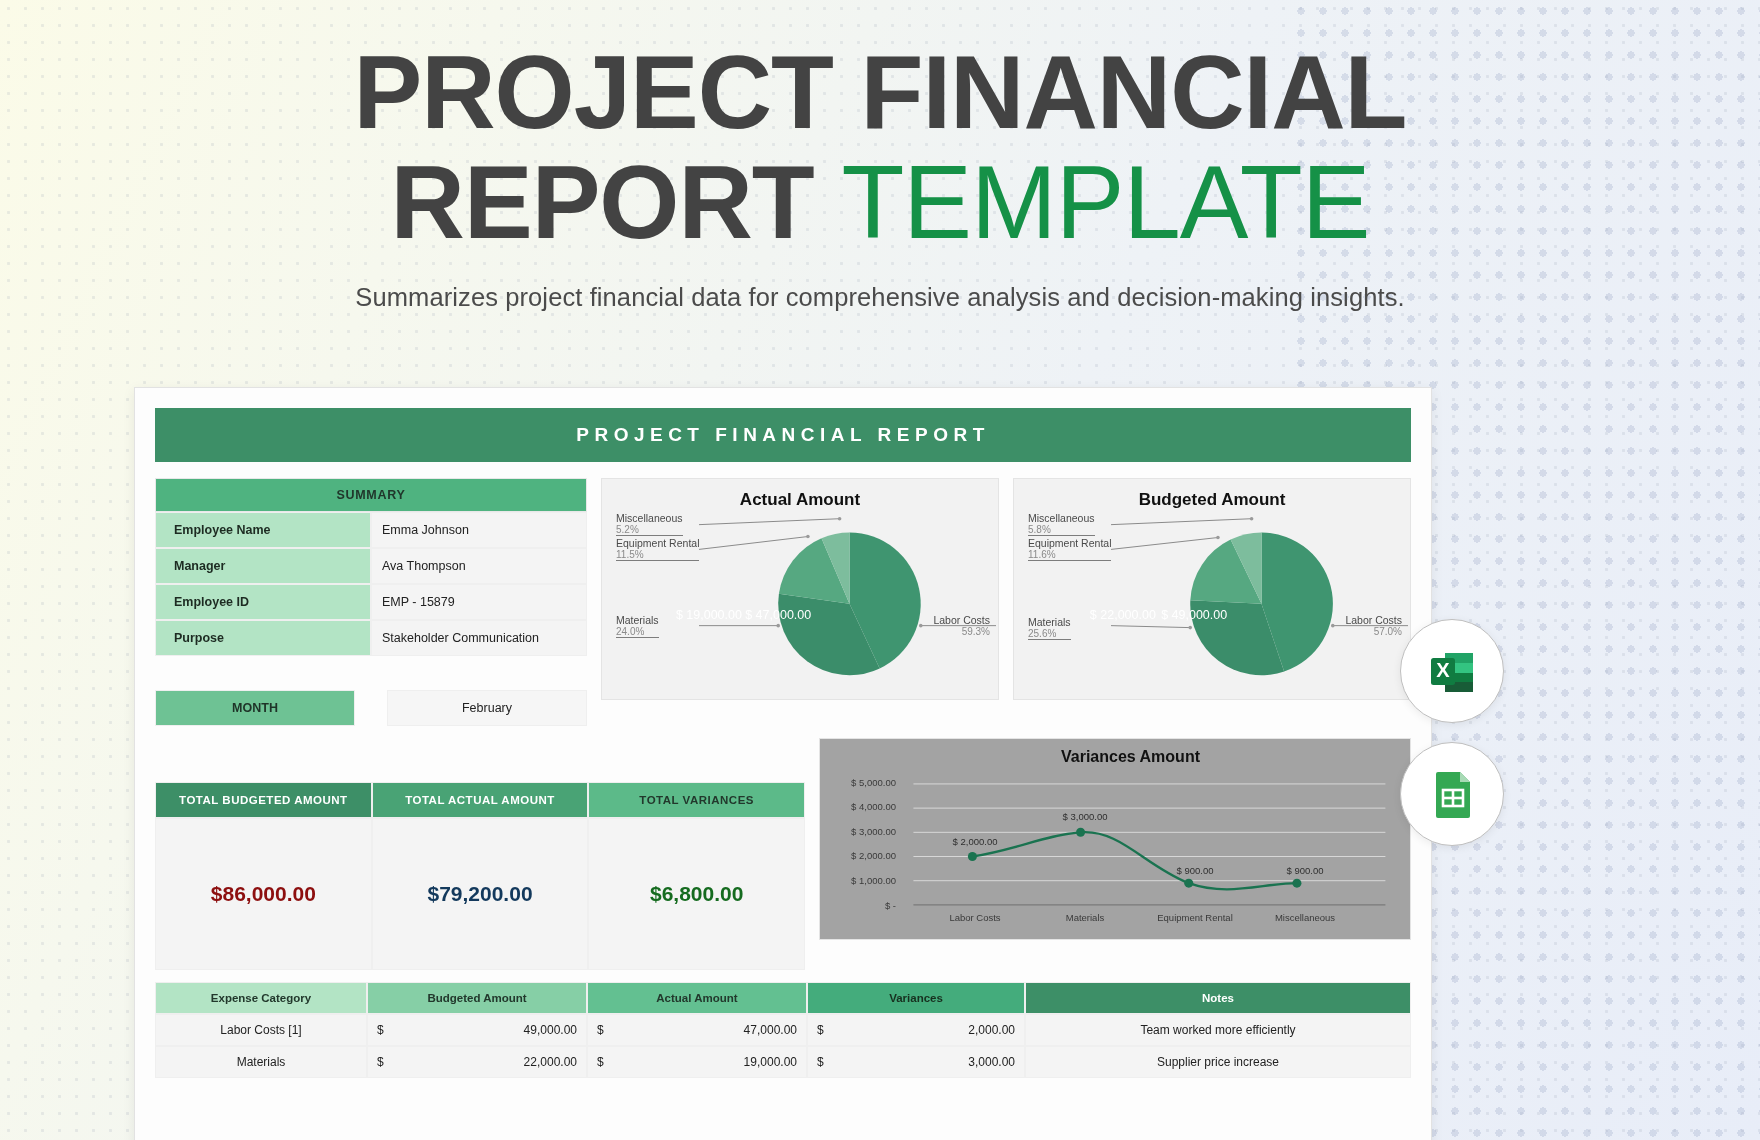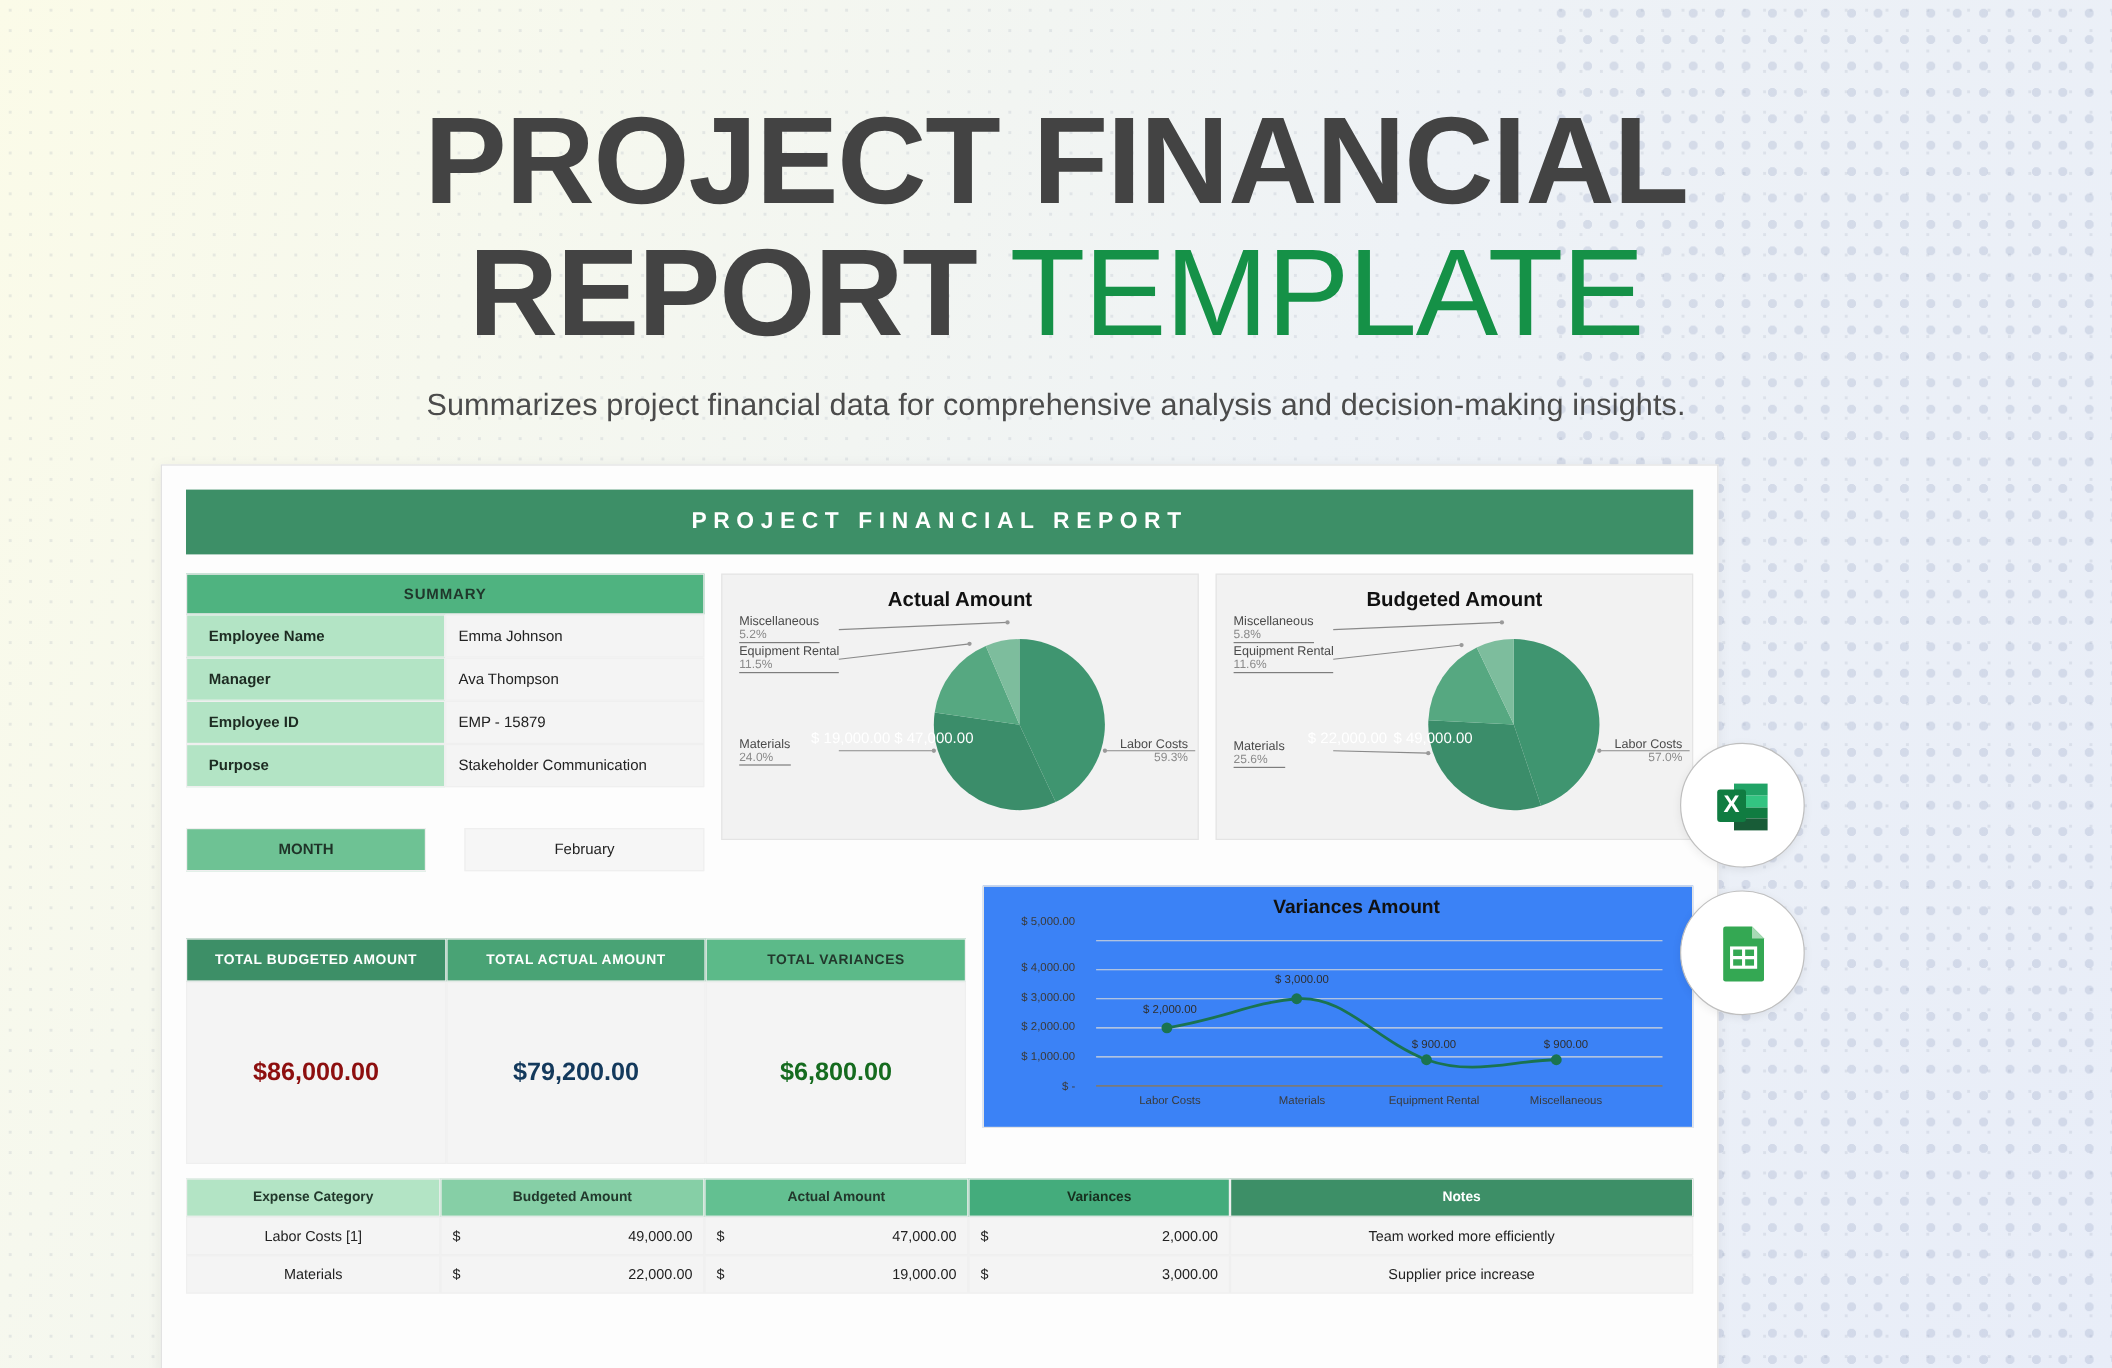--- a/index.html
+++ b/index.html
@@ -20,21 +20,21 @@
     position: absolute; right: 0; top: 0; width: 470px; height: 1140px;
     background-image: radial-gradient(rgba(150,163,195,.28) 3.6px, transparent 3.8px);
     background-size: 22px 22px;
     pointer-events: none;
   }
 
   
   .header { position: absolute; left: 0; top: 0; width: 1760px; text-align: center; }
   .title-line { font-weight: 700; font-size: 103px; line-height: 1.05;
     letter-spacing: -1px; color: #434343; font-stretch: condensed; }
-  .title-l1 { margin-top: 80px; }
+  .title-l1 { margin-top: 39px; }
   .title-l2 { margin-top: 2px; }
   .title-accent { color: #159147; font-weight: 400; }
   .subtitle { margin-top: 26px; font-size: 25.5px; color: #4b4b4b; letter-spacing: .1px; }
 
   
   .sheet {
     position: absolute; left: 134px; top: 387px;
     width: 1298px; height: 760px;
     background: #fdfdfd;
     border: 1px solid #e2e2e2;
@@ -100,21 +100,21 @@
   .tot-h.c { background: #5cba89; color: #22382c; }
   .tot-vals { display: flex; height: 152px; }
   .tot-v {
     flex: 1; display: flex; align-items: center; justify-content: center;
     font-weight: 700; font-size: 21px; background: #f4f4f4; border: 1px solid #efefef;
   }
   .tot-v.red { color: #8d0f0f; }
   .tot-v.navy { color: #13395c; }
   .tot-v.green { color: #156b1f; }
 
-  .linepanel { flex: 1; background: #3b82f6; border: 1px solid #e4e4e4; height: 202px; position: relative; padding-left: 31px; }
+  .linepanel { flex: 1; background: #a3a3a3; border: 1px solid #e4e4e4; height: 202px; position: relative; padding-left: 31px; }
   .lp-title { text-align: center; font-weight: 700; font-size: 16px; color: #111; padding-top: 9px; }
   .ytick { position: absolute; font-size: 9.5px; color: #3a3a3a; text-align: right; width: 66px; }
   .xtick { position: absolute; font-size: 9.5px; color: #3a3a3a; text-align: center; width: 110px; }
   .dlabel { position: absolute; font-size: 9.5px; color: #2f2f2f; text-align: center; width: 90px; }
 
   
   .exp { margin-top: 12px; }
   .exp-head { display: flex; }
   .exp-head div {
     text-align: center; font-weight: 700; font-size: 11.5px; color: #22382c;
@@ -293,21 +293,21 @@
 
         <path d="M155 118.8 C200 112, 228 97, 265 94.2 C305 91, 330 128, 375 145.9 C415 160, 450 146, 485 145.9" fill="none" stroke="#1a7350" stroke-width="2.4"></path>
         <g fill="#1a7350">
           <circle cx="155" cy="118.8" r="4.6"></circle>
           <circle cx="265" cy="94.2" r="4.6"></circle>
           <circle cx="375" cy="145.9" r="4.6"></circle>
           <circle cx="485" cy="145.9" r="4.6"></circle>
         </g>
       </svg>
 
-      <div class="ytick" style="left:10px; top:24px;">$ 5,000.00</div>
+      <div class="ytick" style="left:10px; top:38px;">$ 5,000.00</div>
       <div class="ytick" style="left:10px; top:62px;">$ 4,000.00</div>
       <div class="ytick" style="left:10px; top:87px;">$ 3,000.00</div>
       <div class="ytick" style="left:10px; top:111px;">$ 2,000.00</div>
       <div class="ytick" style="left:10px; top:136px;">$ 1,000.00</div>
       <div class="ytick" style="left:10px; top:161px;">$ -</div>
 
       <div class="dlabel" style="left:110px; top:97px;">$ 2,000.00</div>
       <div class="dlabel" style="left:220px; top:72px;">$ 3,000.00</div>
       <div class="dlabel" style="left:330px; top:126px;">$ 900.00</div>
       <div class="dlabel" style="left:440px; top:126px;">$ 900.00</div>

